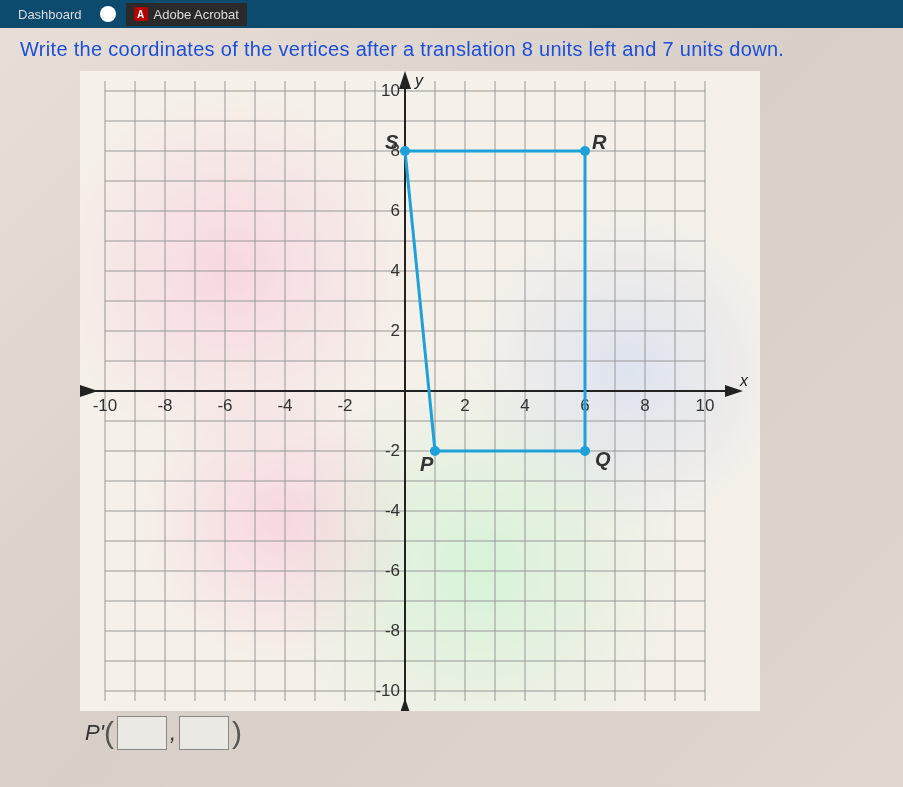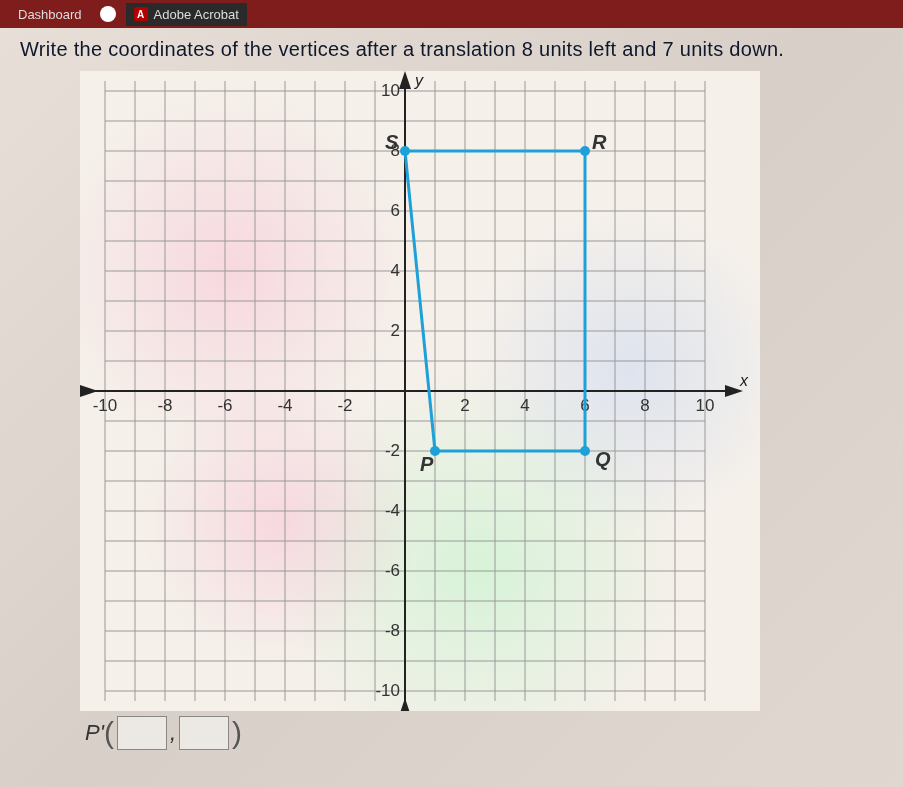--- a/index.html
+++ b/index.html
@@ -5,21 +5,21 @@
   * { box-sizing: border-box; }
   body {
     margin: 0;
     font-family: Arial, sans-serif;
     background: linear-gradient(135deg, #e8e0d8, #d8d0c8, #e0d8d0);
     width: 903px;
     height: 787px;
     overflow: hidden;
   }
   .titlebar {
-    background: #7f1d1d;
+    background: #0c4a6e;
     height: 28px;
     display: flex;
     align-items: center;
     padding: 0 10px;
     color: #ddd;
     font-size: 13px;
     gap: 10px;
   }
   .tab {
     display: flex;
@@ -28,21 +28,21 @@
     padding: 4px 8px;
   }
   .tab.active {
     background: #2a2a2a;
   }
   .content {
     padding: 10px 20px;
   }
   .question {
     font-size: 20px;
-    color: #0f172a;
+    color: #1d4ed8;
     margin-bottom: 10px;
     font-weight: normal;
     letter-spacing: 0.3px;
   }
   .chart-container {
     position: relative;
     margin-left: 60px;
     margin-top: 5px;
   }
   svg.grid {

